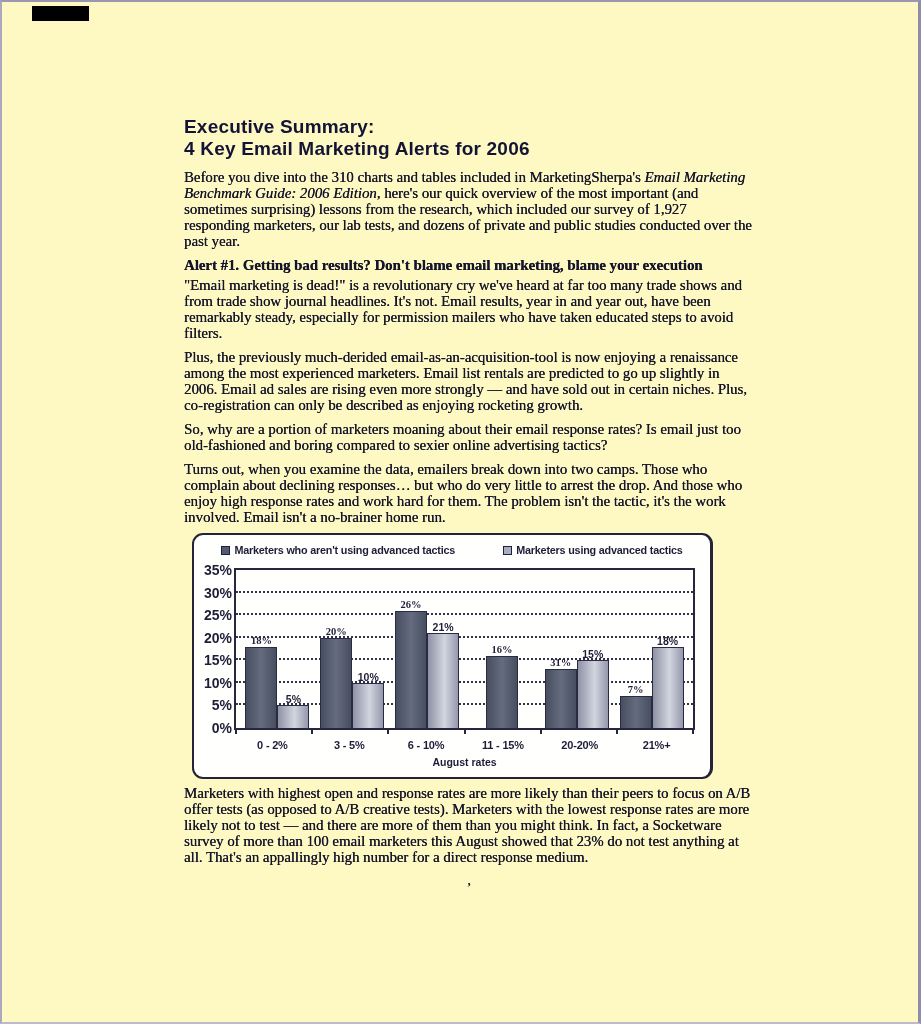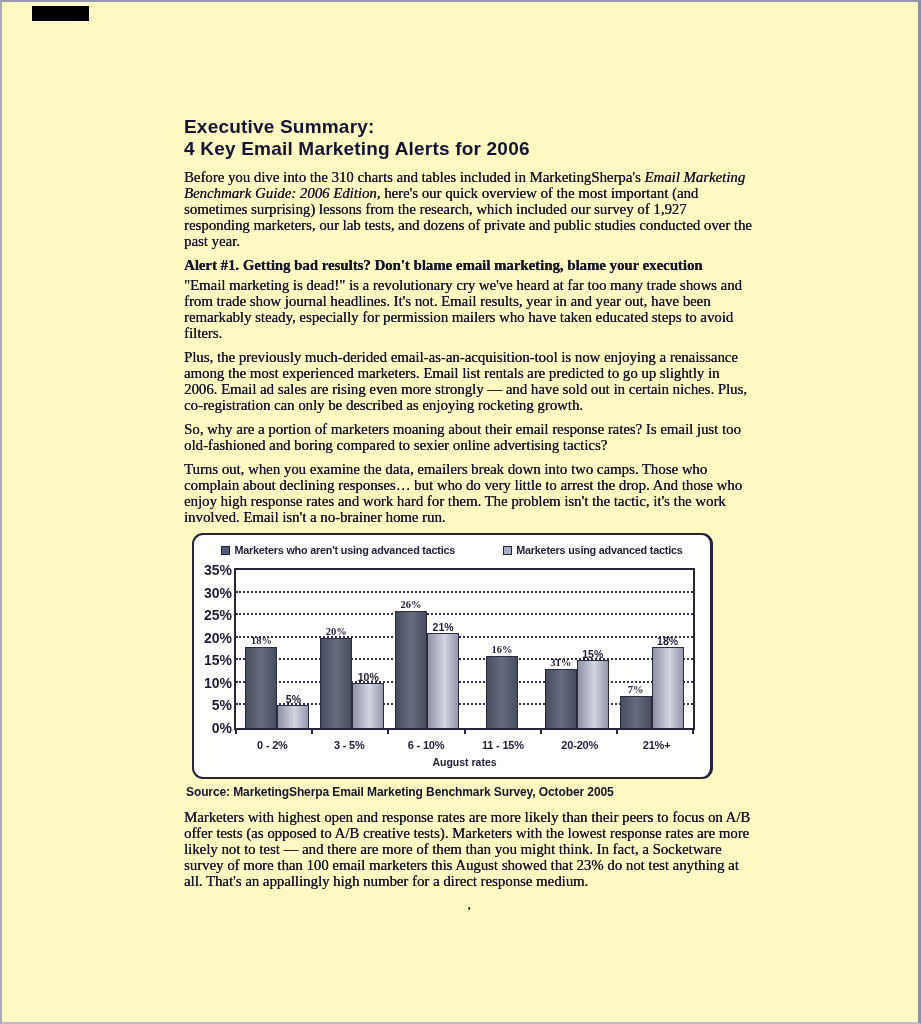--- a/index.html
+++ b/index.html
@@ -167,18 +167,17 @@
           <span class="xlabel">0 - 2%</span>
           <span class="xlabel">3 - 5%</span>
           <span class="xlabel">6 - 10%</span>
           <span class="xlabel">11 - 15%</span>
           <span class="xlabel">20-20%</span>
           <span class="xlabel">21%+</span>
         </div>
       <div class="xaxis-title">August rates</div>
     </div>
 
-    <div class="source-note">Source: MarketingSherpa Email Marketing Benchmark Survey, October 2005</div>
 
     <p class="para">Marketers with highest open and response rates are more likely than their peers to focus on A/B offer tests (as opposed to A/B creative tests). Marketers with the lowest response rates are more likely not to test — and there are more of them than you might think. In fact, a Socketware survey of more than 100 email marketers this August showed that 23% do not test anything at all. That's an appallingly high number for a direct response medium.</p>
     <div class="stray-mark">,</div>
   </div>
 </div>
 
 </body></html>

